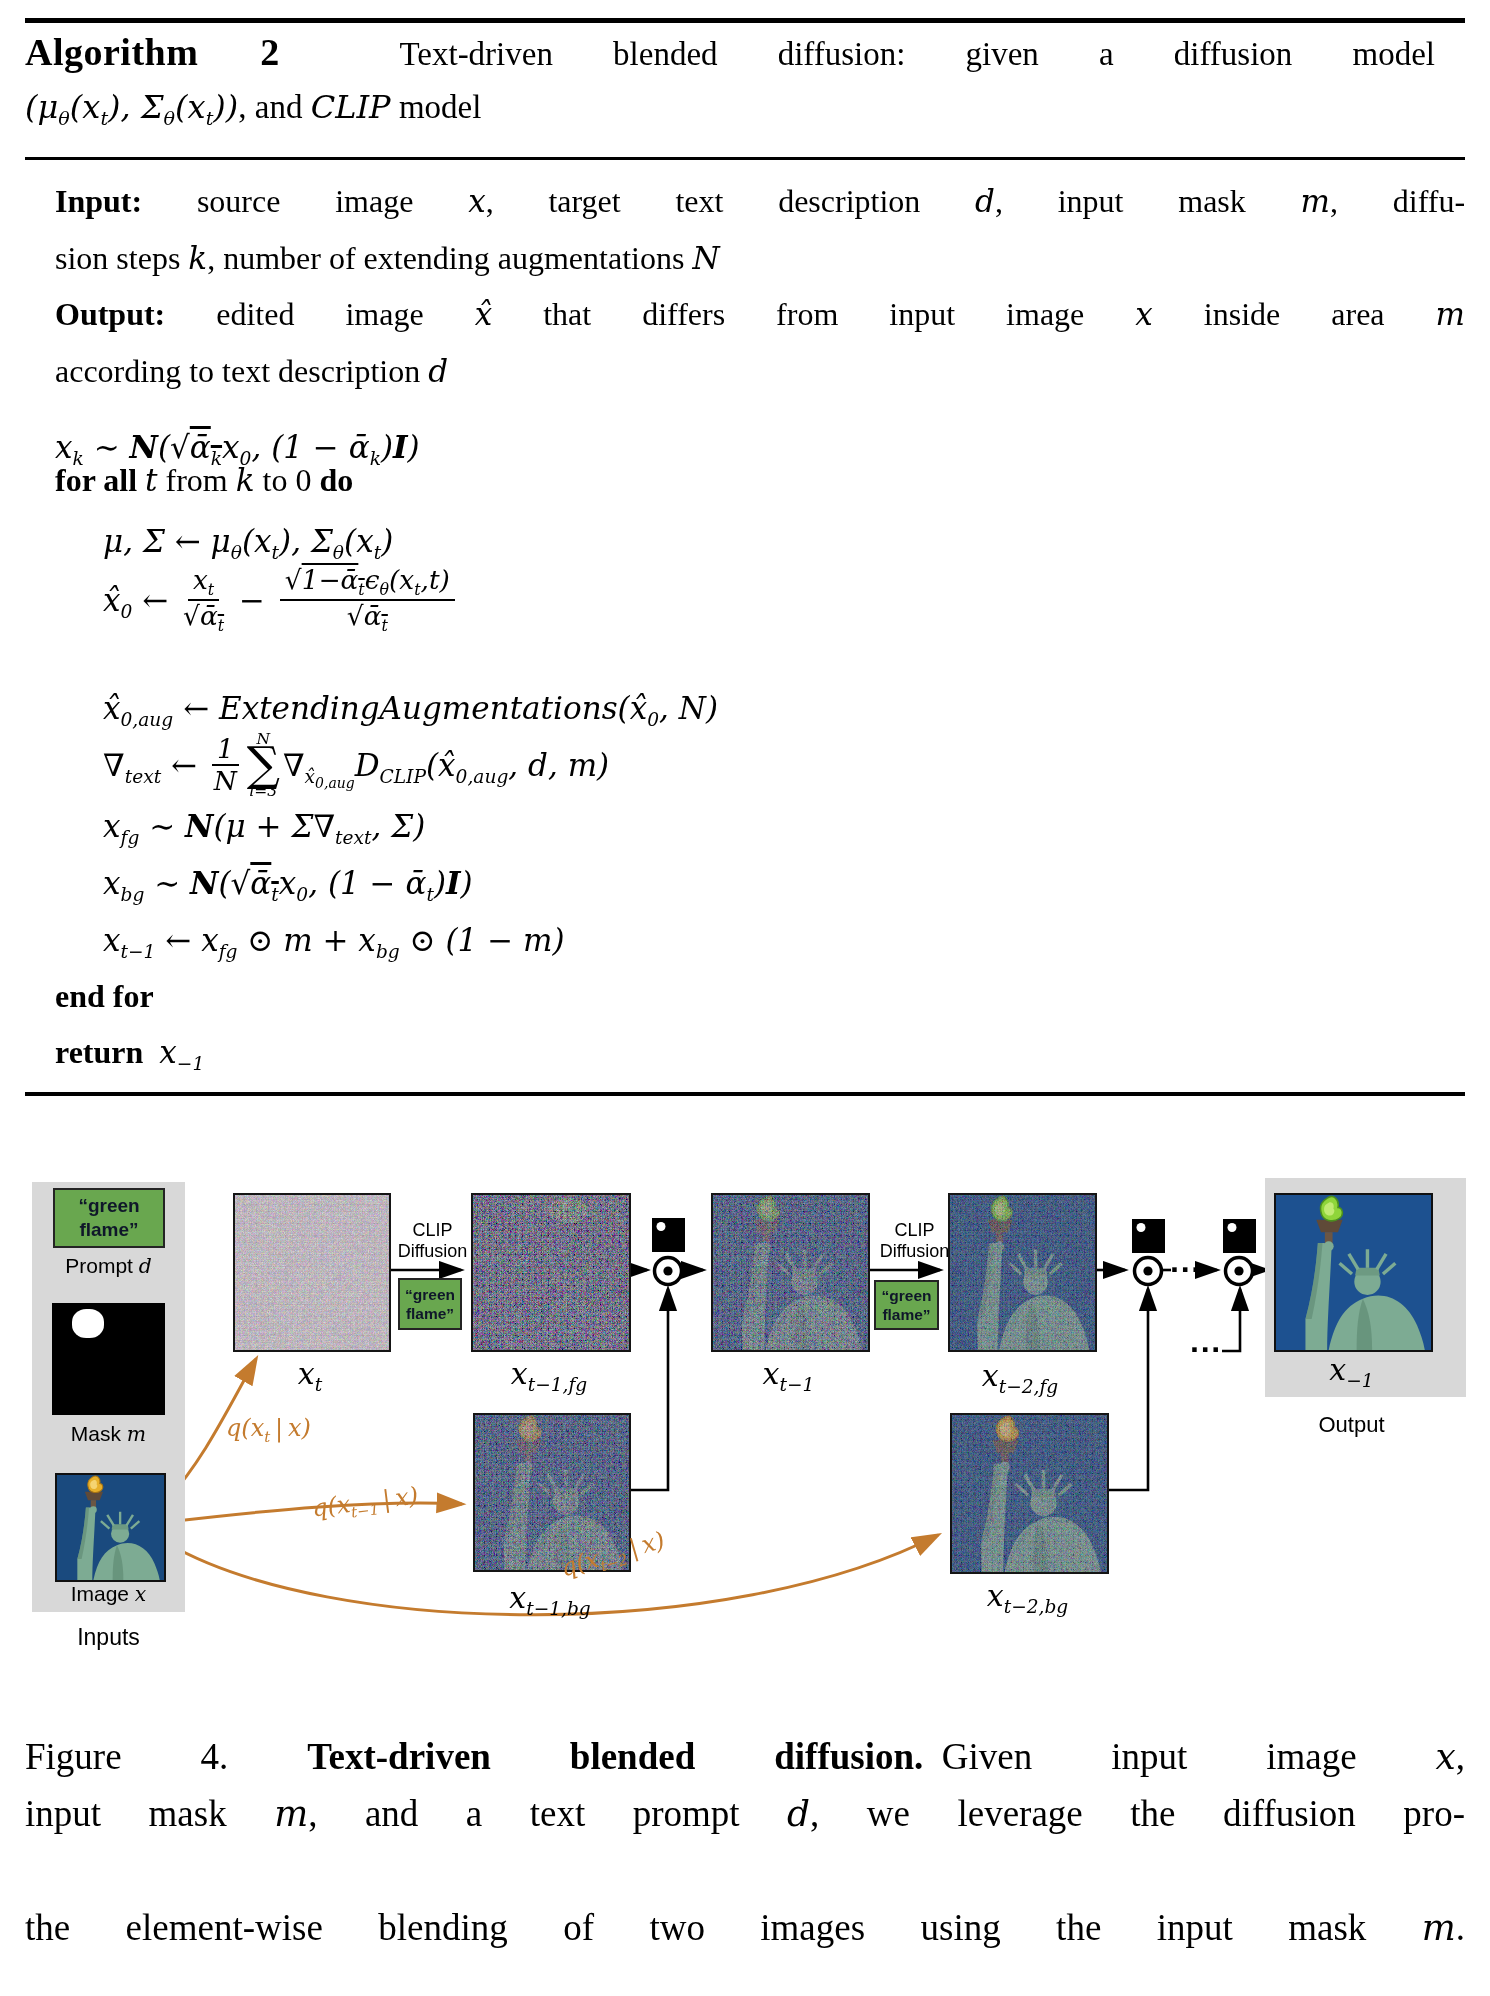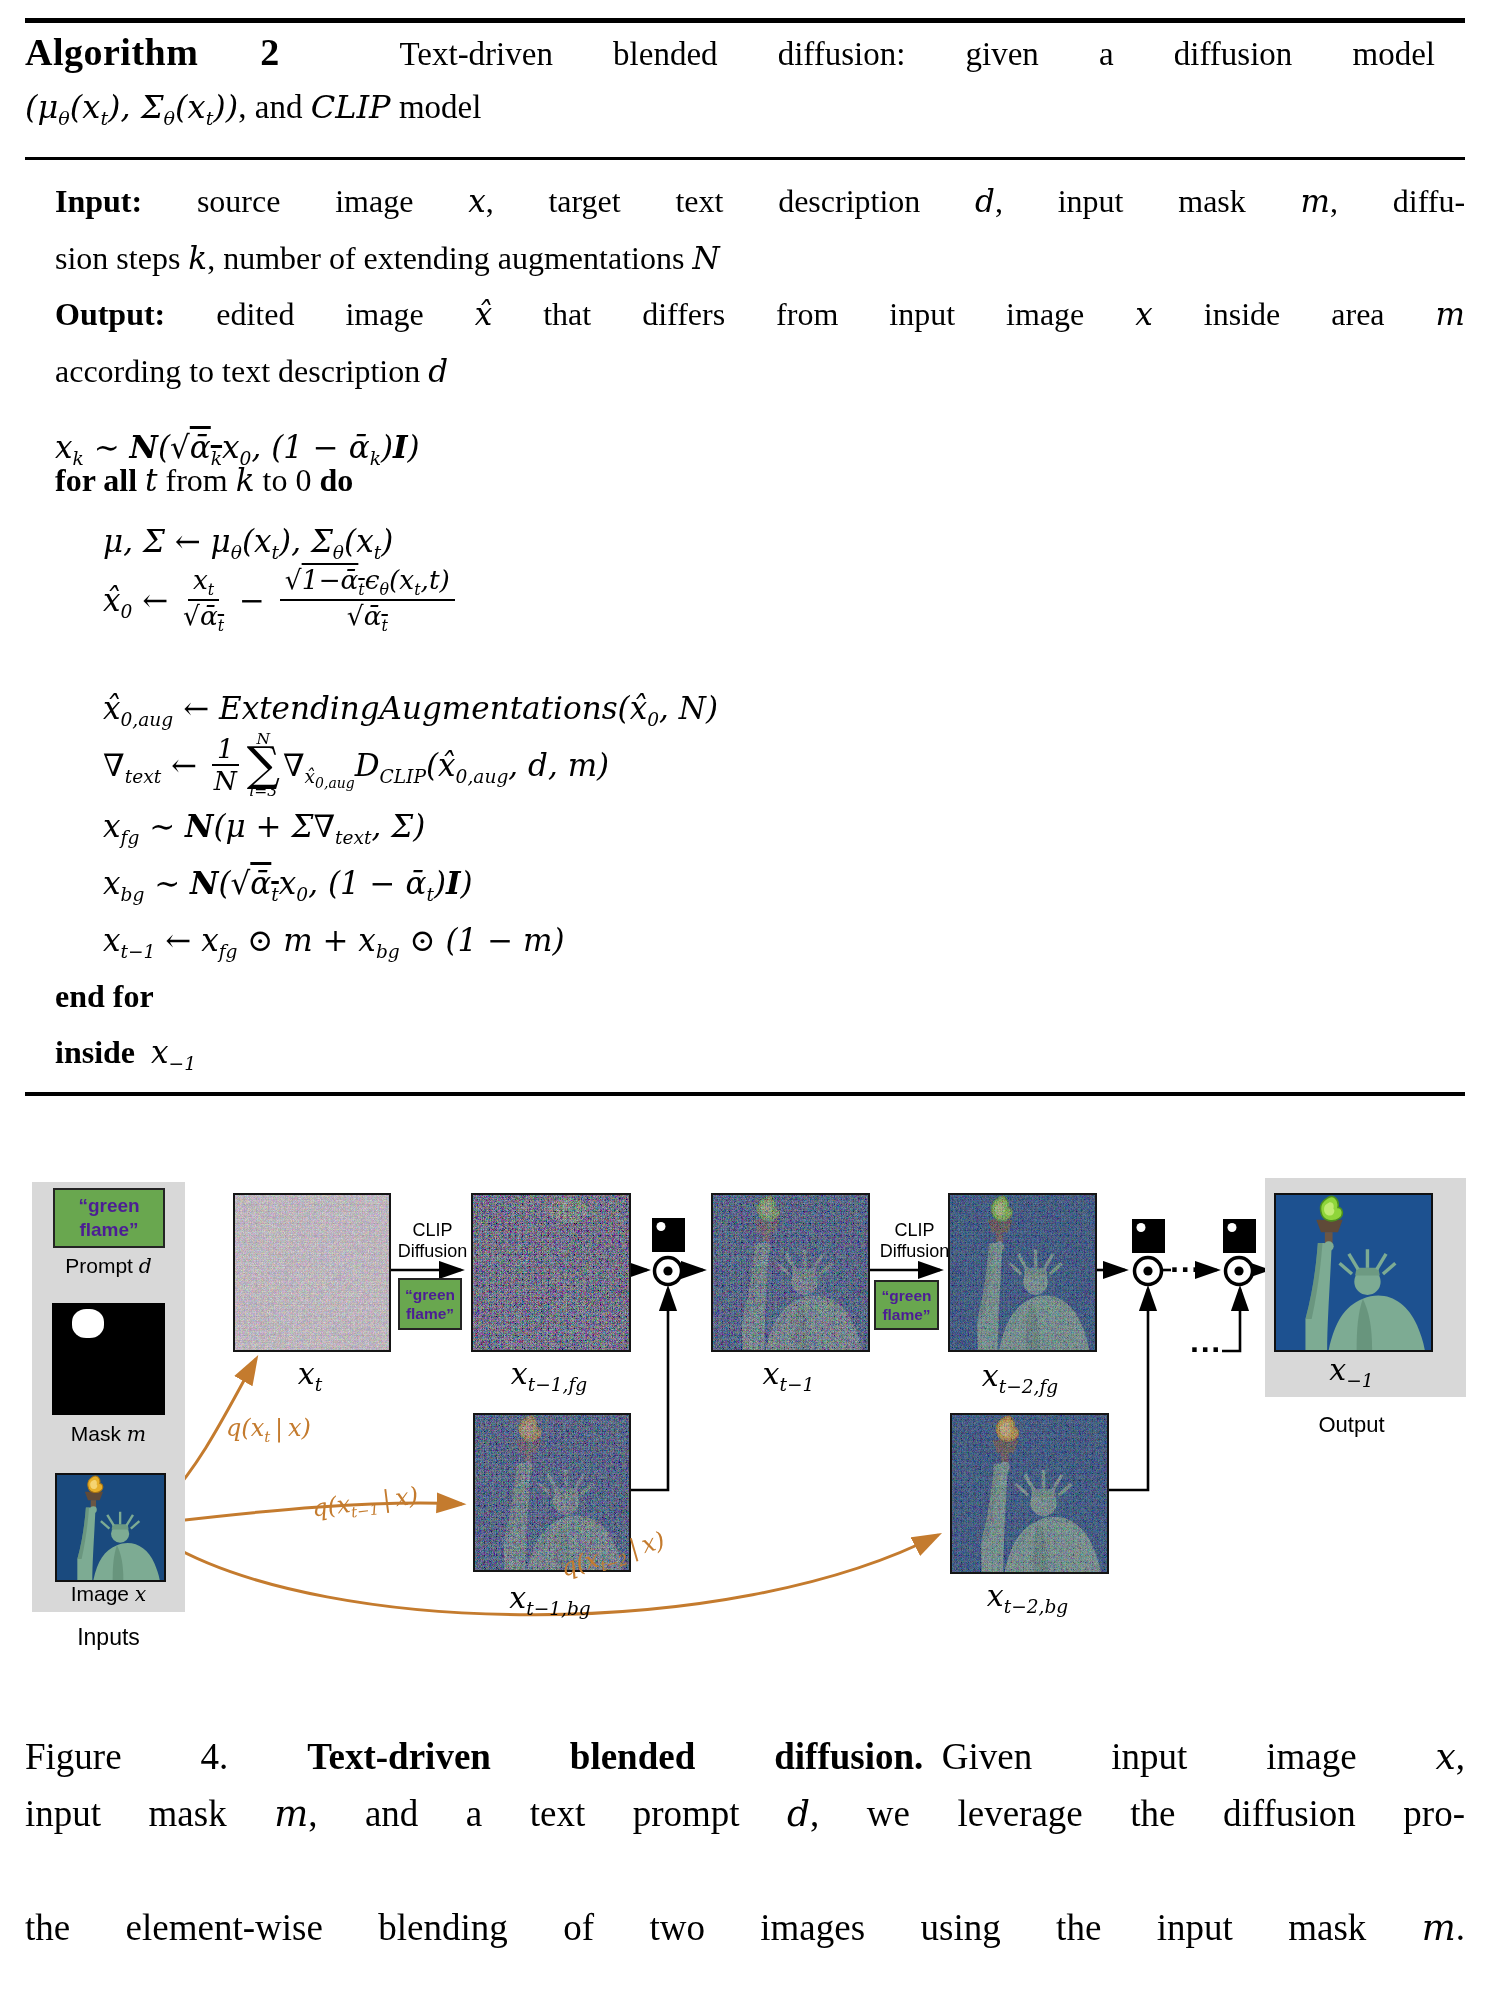--- a/index.html
+++ b/index.html
@@ -25,21 +25,21 @@
   .bigsum{display:inline-flex;flex-direction:column;align-items:center;vertical-align:middle;
           line-height:.8;margin:0 3px;transform:translateY(-2px);}
   .bs-t,.bs-b{font-size:.5em;font-style:italic;}
   .bs-s{font-size:1.5em;line-height:.85;font-style:normal;}
   
   .fig{position:absolute;left:0;top:1160px;width:1490px;height:545px;}
   .fig .overlay{position:absolute;left:0;top:0;width:1490px;height:540px;}
   .panel{position:absolute;background:#d8d8d8;}
   .node{position:absolute;border:2px solid #151515;display:block;}
   .clean{border:2px solid #101010;}
-  .gb{position:absolute;background:#69a74f;border:2px solid #242424;color:#4c1d95;
+  .gb{position:absolute;background:#69a74f;border:2px solid #242424;color:#0f172a;
       font-family:"Liberation Sans",sans-serif;font-weight:bold;text-align:center;
       display:flex;flex-direction:column;justify-content:center;box-sizing:border-box;}
   .cl{position:absolute;font-family:"Liberation Sans",sans-serif;font-size:18px;line-height:1.18;
       text-align:center;}
   .nl{position:absolute;font-family:"DejaVu Serif",serif;font-style:italic;font-size:30px;
       text-align:center;}
   .nl sub{font-size:.62em;}
   .slab{position:absolute;font-family:"Liberation Sans",sans-serif;font-size:21px;text-align:center;}
   .ql{position:absolute;font-family:"DejaVu Serif",serif;font-style:italic;font-size:24px;
       color:#c47b2e;white-space:nowrap;}
@@ -129,21 +129,21 @@
           <span class="fr-d">N</span>
         </span><span class="bigsum">
           <span class="bs-t">N</span>
           <span class="bs-s">∑</span>
           <span class="bs-b">i=3</span>
         </span>∇<sub>x̂<sub>0,aug</sub></sub>D<sub>CLIP</sub>(x̂<sub>0,aug</sub>, d, m)</span></div>
   <div class="al ind2" style="top:808px;"><span class="m">x<sub>fg</sub> ∼ <span class="cal">N</span>(μ + Σ∇<sub>text</sub>, Σ)</span></div>
   <div class="al ind2" style="top:865px;"><span class="m">x<sub>bg</sub> ∼ <span class="cal">N</span>(√<span class="ol">ᾱ<sub>t</sub></span>x<sub>0</sub>, (1 − ᾱ<sub>t</sub>)<b>I</b>)</span></div>
   <div class="al ind2" style="top:922px;"><span class="m">x<sub>t−1</sub> ← x<sub>fg</sub> ⊙ m + x<sub>bg</sub> ⊙ (1 − m)</span></div>
   <div class="al ind1" style="top:978px;"><b>end for</b></div>
-  <div class="al ind1" style="top:1034px;"><b>inside</b>&nbsp; <span class="m">x<sub>−1</sub></span></div>
+  <div class="al ind1" style="top:1034px;"><b>return</b>&nbsp; <span class="m">x<sub>−1</sub></span></div>
   <div class="rule" style="top:1092px;height:3.5px;"></div>
 
   <div class="fig">
 
     <svg class="overlay" viewBox="0 0 1490 540">
       <defs>
         <marker id="ab" markerWidth="11" markerHeight="9" refX="8.5" refY="3.5" orient="auto">
           <path d="M0,0 L10,3.5 L0,7 Z" fill="#000"></path>
         </marker>
         <marker id="ao" markerWidth="11" markerHeight="9" refX="8.5" refY="3.5" orient="auto">

